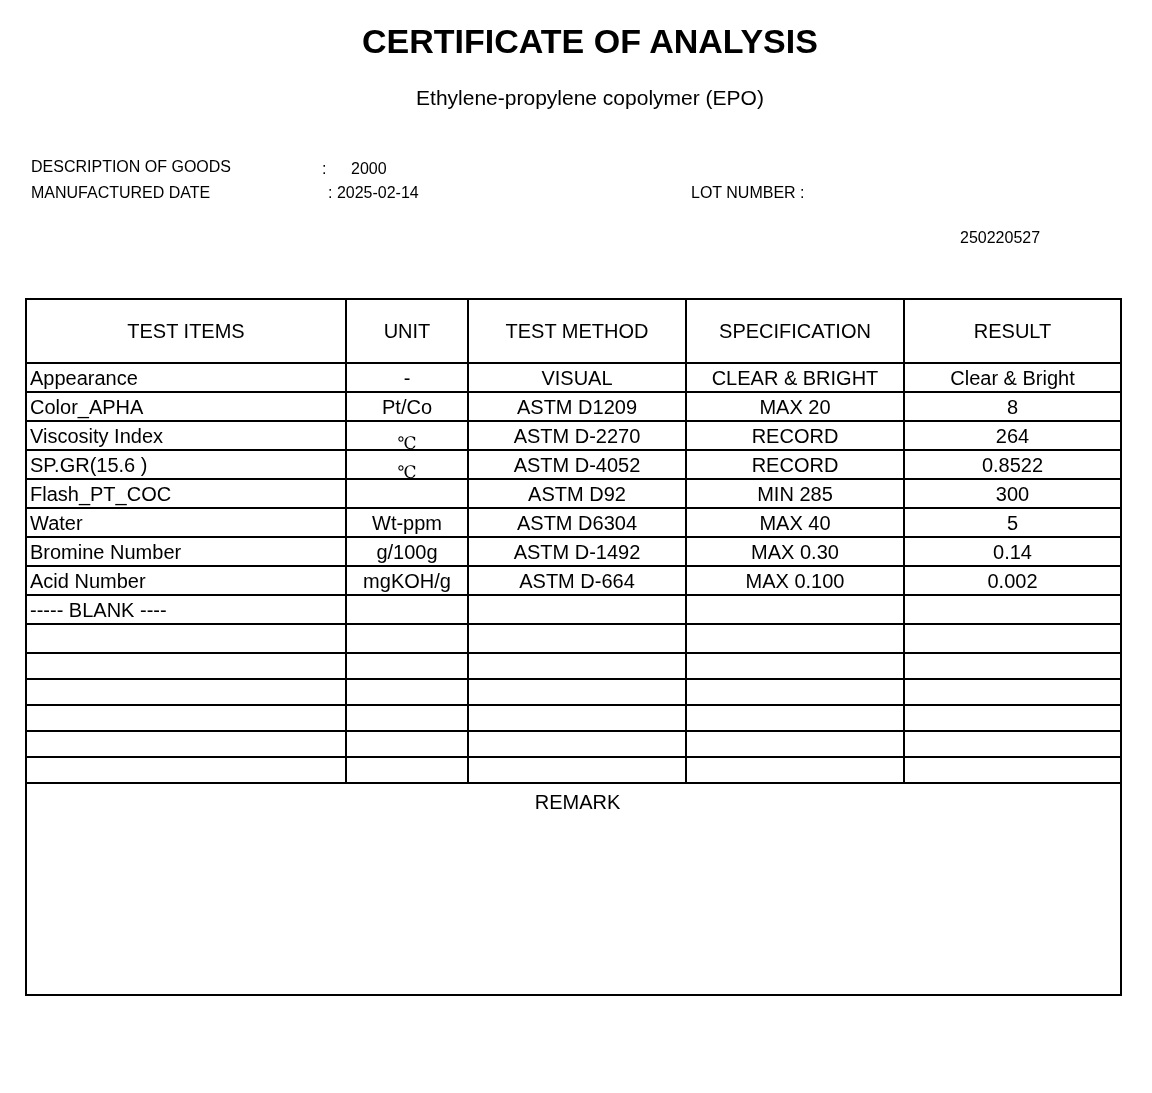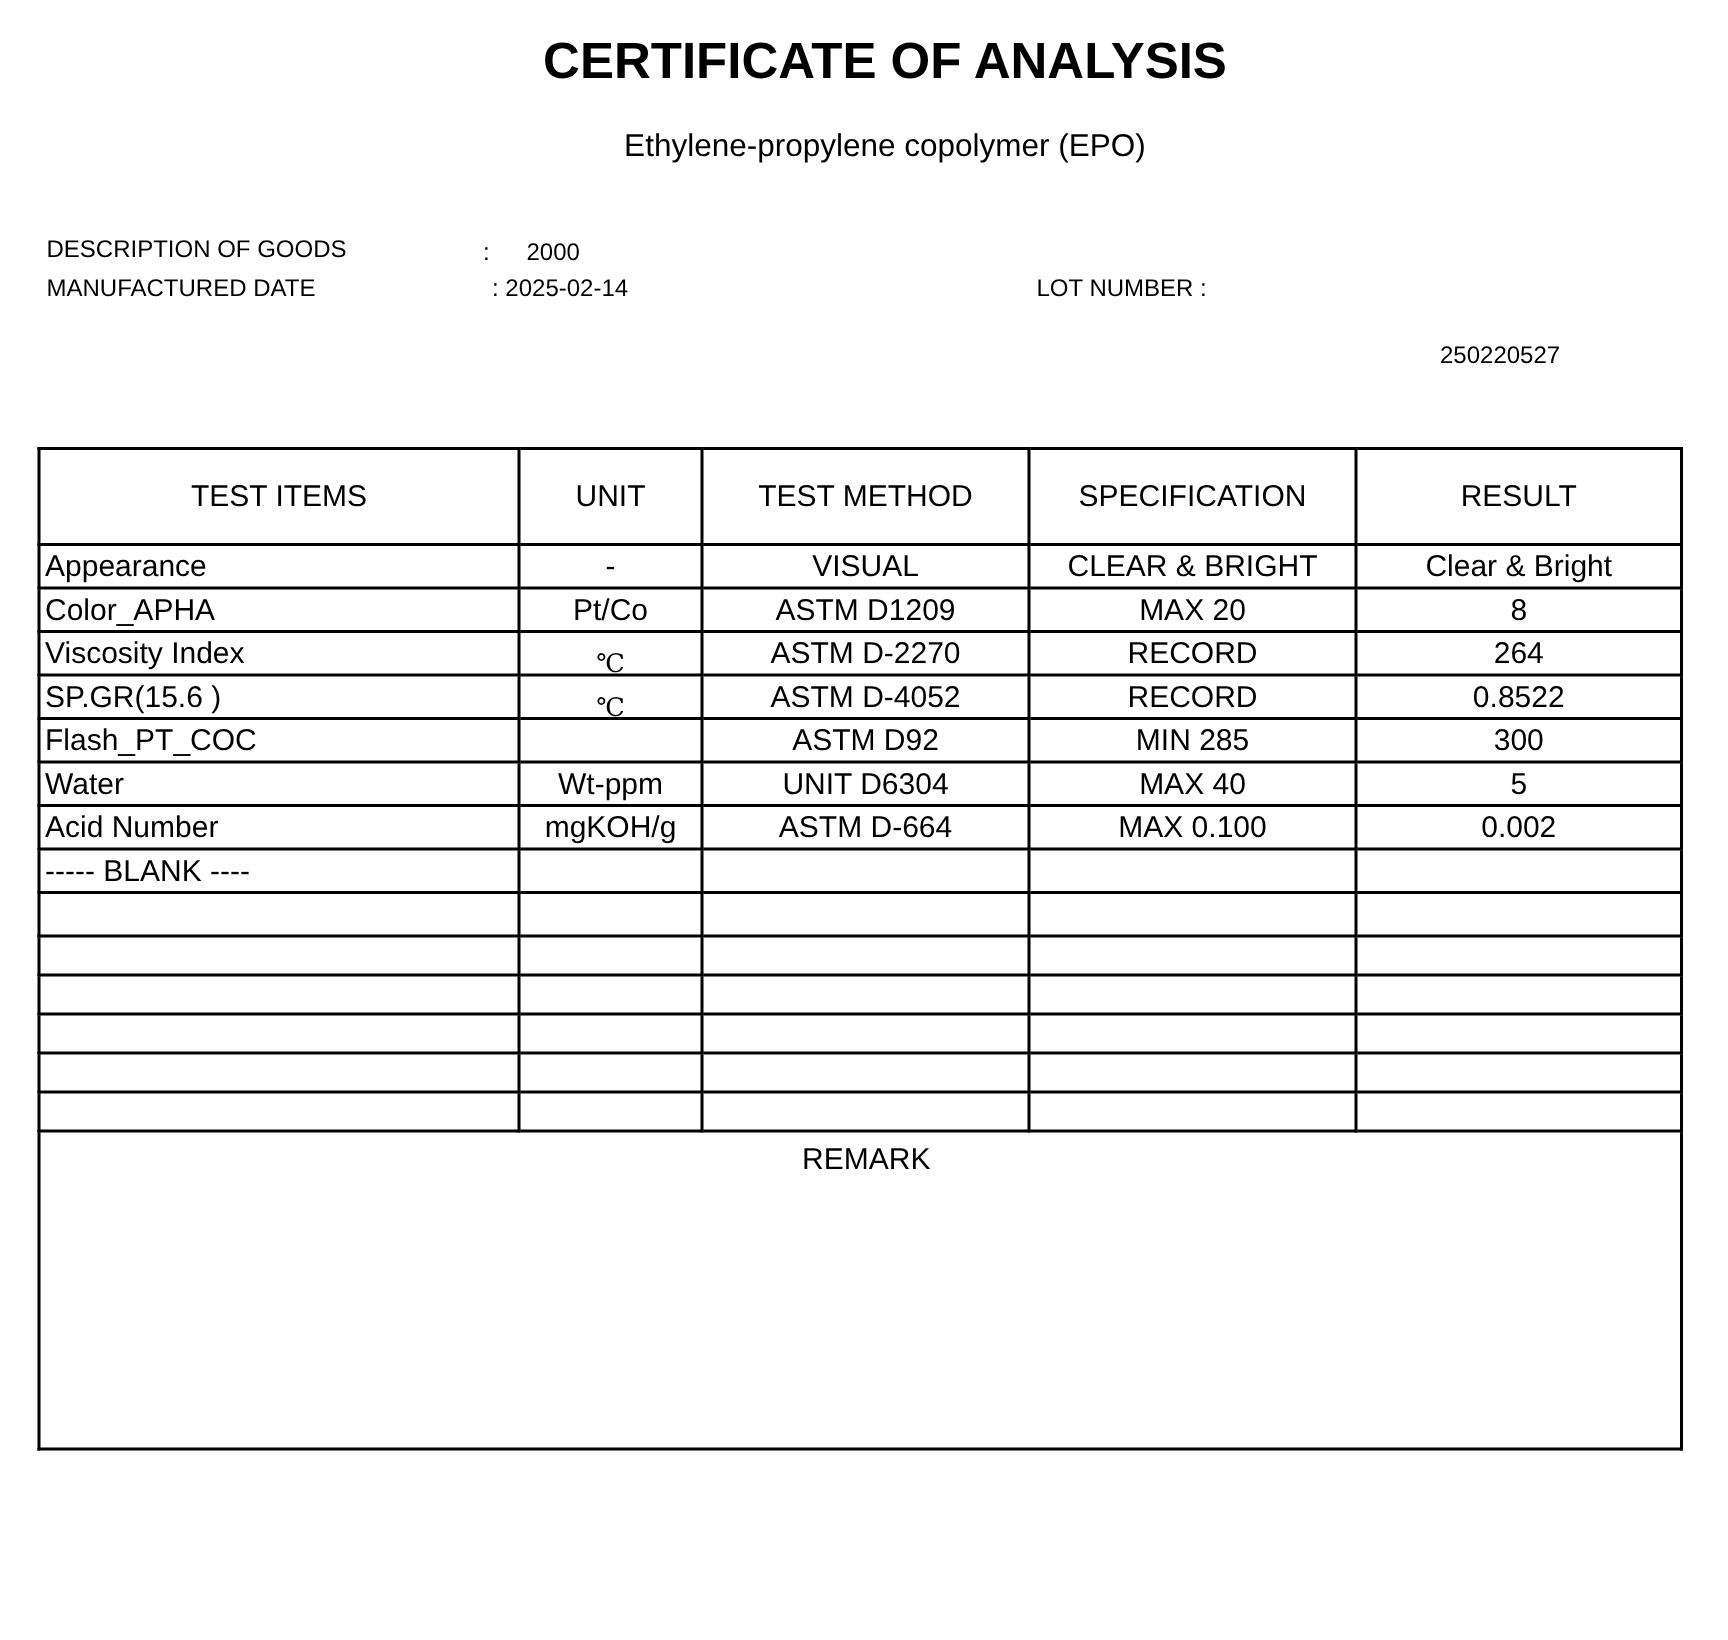--- a/index.html
+++ b/index.html
@@ -150,23 +150,30 @@
     <tr class="data">
       <td class="left">Flash_PT_COC</td>
       <td class="center"></td>
       <td class="center">ASTM D92</td>
       <td class="center">MIN 285</td>
       <td class="center">300</td>
     </tr>
     <tr class="data">
       <td class="left">Water</td>
       <td class="center">Wt-ppm</td>
-      <td class="center">UNIT D6304</td>
+      <td class="center">ASTM D6304</td>
       <td class="center">MAX 40</td>
       <td class="center">5</td>
+    </tr>
+    <tr class="data">
+      <td class="left">Bromine Number</td>
+      <td class="center">g/100g</td>
+      <td class="center">ASTM D-1492</td>
+      <td class="center">MAX 0.30</td>
+      <td class="center">0.14</td>
     </tr>
     <tr class="data">
       <td class="left">Acid Number</td>
       <td class="center">mgKOH/g</td>
       <td class="center">ASTM D-664</td>
       <td class="center">MAX 0.100</td>
       <td class="center">0.002</td>
     </tr>
     <tr class="data">
       <td class="left">----- BLANK ----</td>

